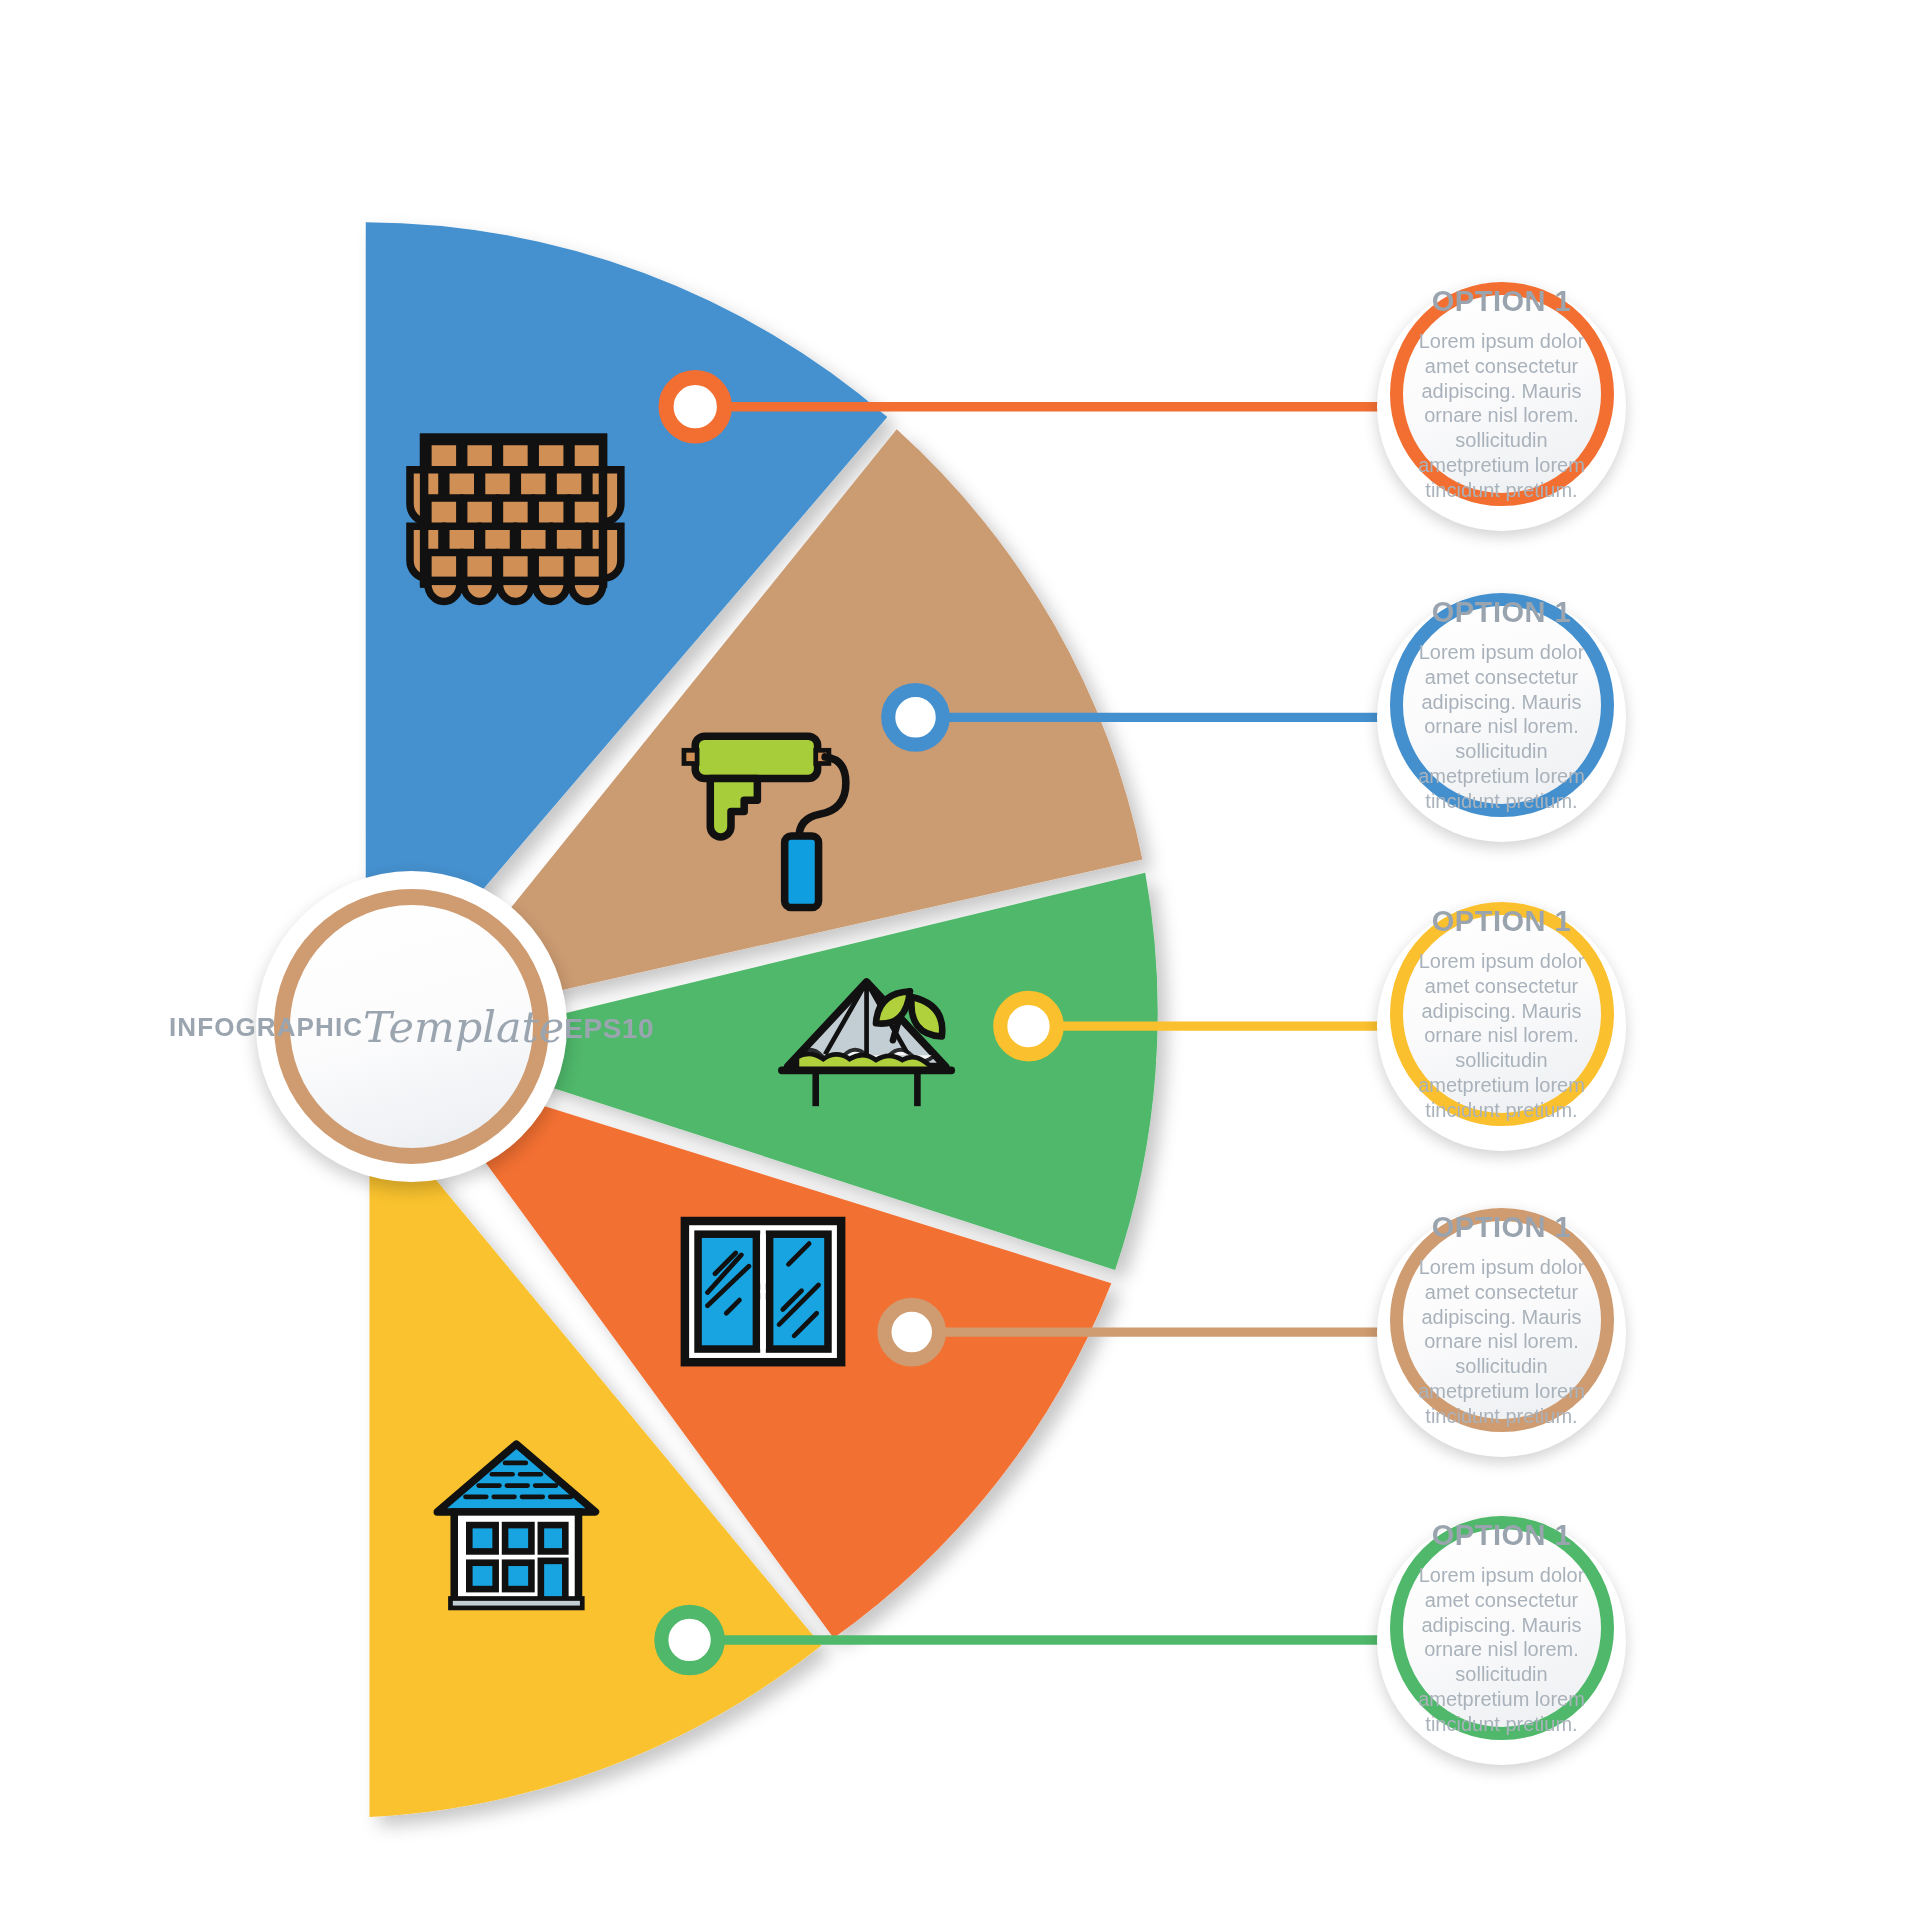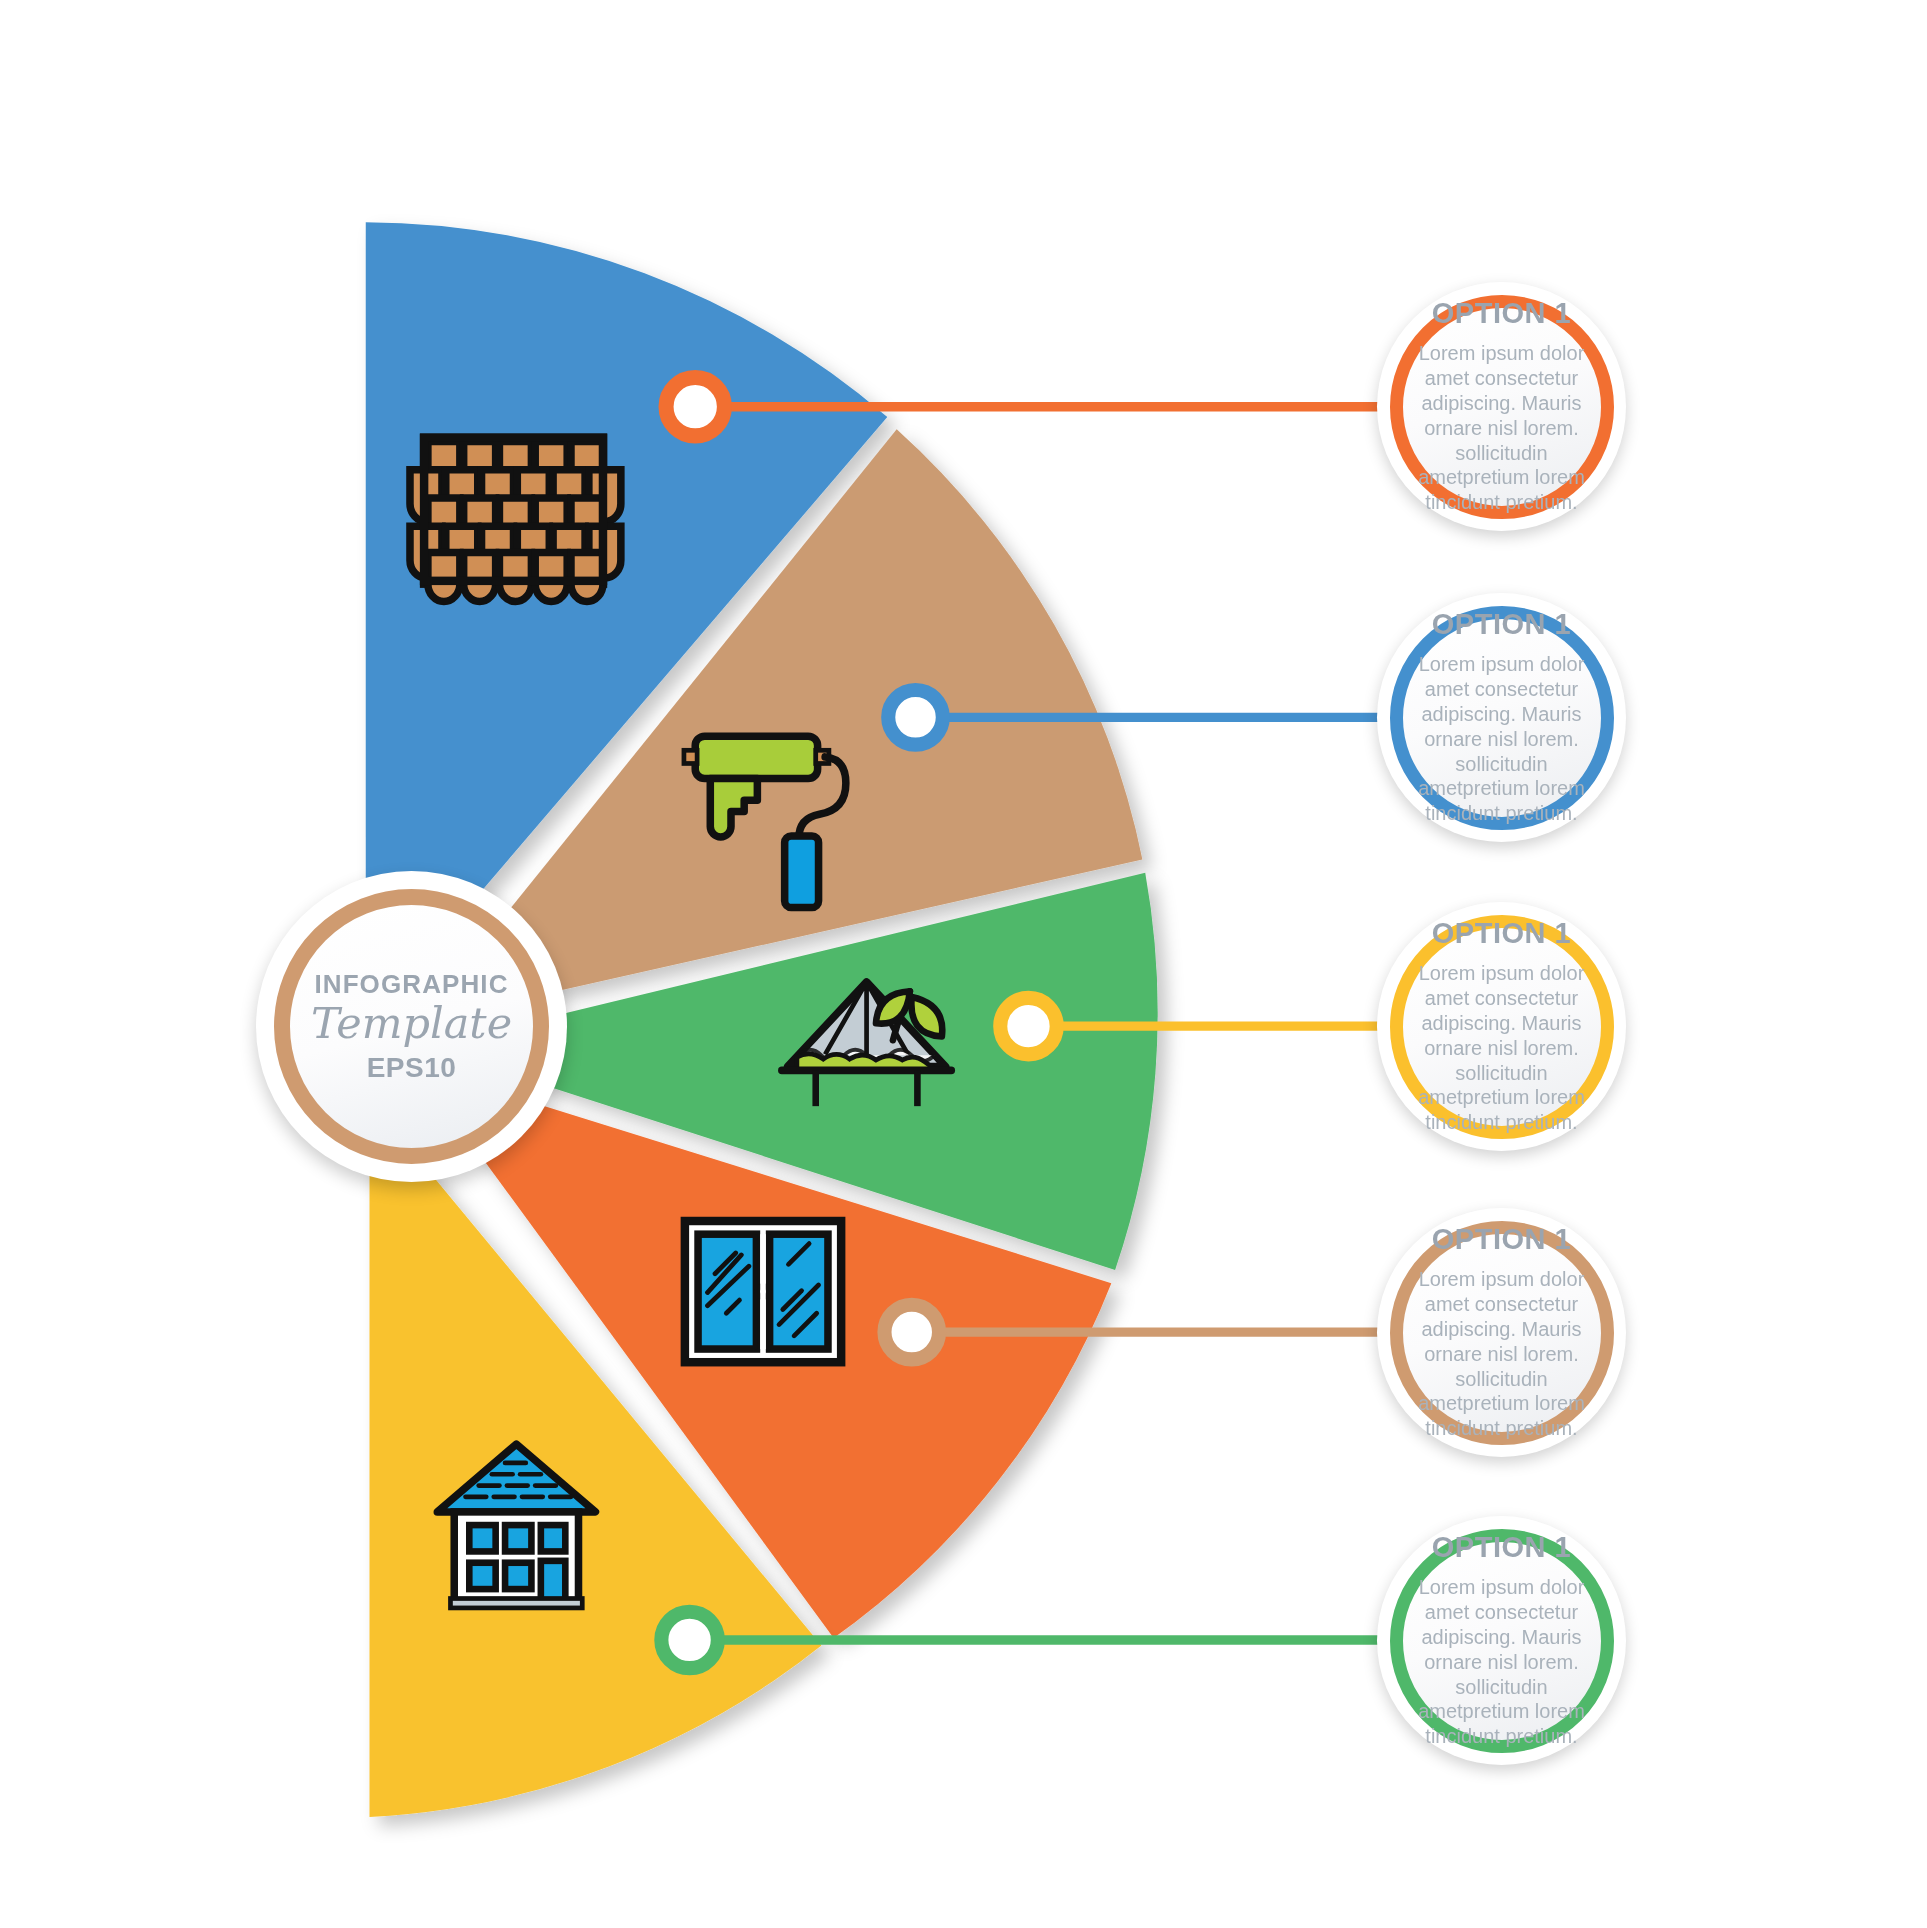--- a/index.html
+++ b/index.html
@@ -29,21 +29,21 @@
   }
   
   .option-card {
     position: absolute;
     width: 249px;
     height: 249px;
     border-radius: 50%;
     background: #ffffff;
     box-shadow: 0 5.6px 15px rgba(0,0,0,0.18);
     display: flex;
-    align-items: center;
+    align-items: flex-start;
     justify-content: center;
     box-sizing: border-box;
   }
   .option-ring {
     width: 224px;
     height: 224px;
     border-radius: 50%;
     border-style: solid;
     border-width: 13px;
     box-sizing: border-box;
@@ -91,21 +91,20 @@
   #center-ring {
     width: 275px;
     height: 275px;
     border-radius: 50%;
     border: 16px solid #cf9b70;
     box-sizing: border-box;
     background: linear-gradient(165deg, #ffffff 0%, #fcfcfd 50%, #eaedf1 100%);
     display: flex;
     align-items: center;
     justify-content: center;
-    flex-direction: column;
   }
   .hub-line1 {
     font-size: 26px;
     font-weight: bold;
     color: #9ba5b0;
     letter-spacing: 1.1px;
     line-height: 1;
   }
   .hub-line2 {
     font-size: 43px;

